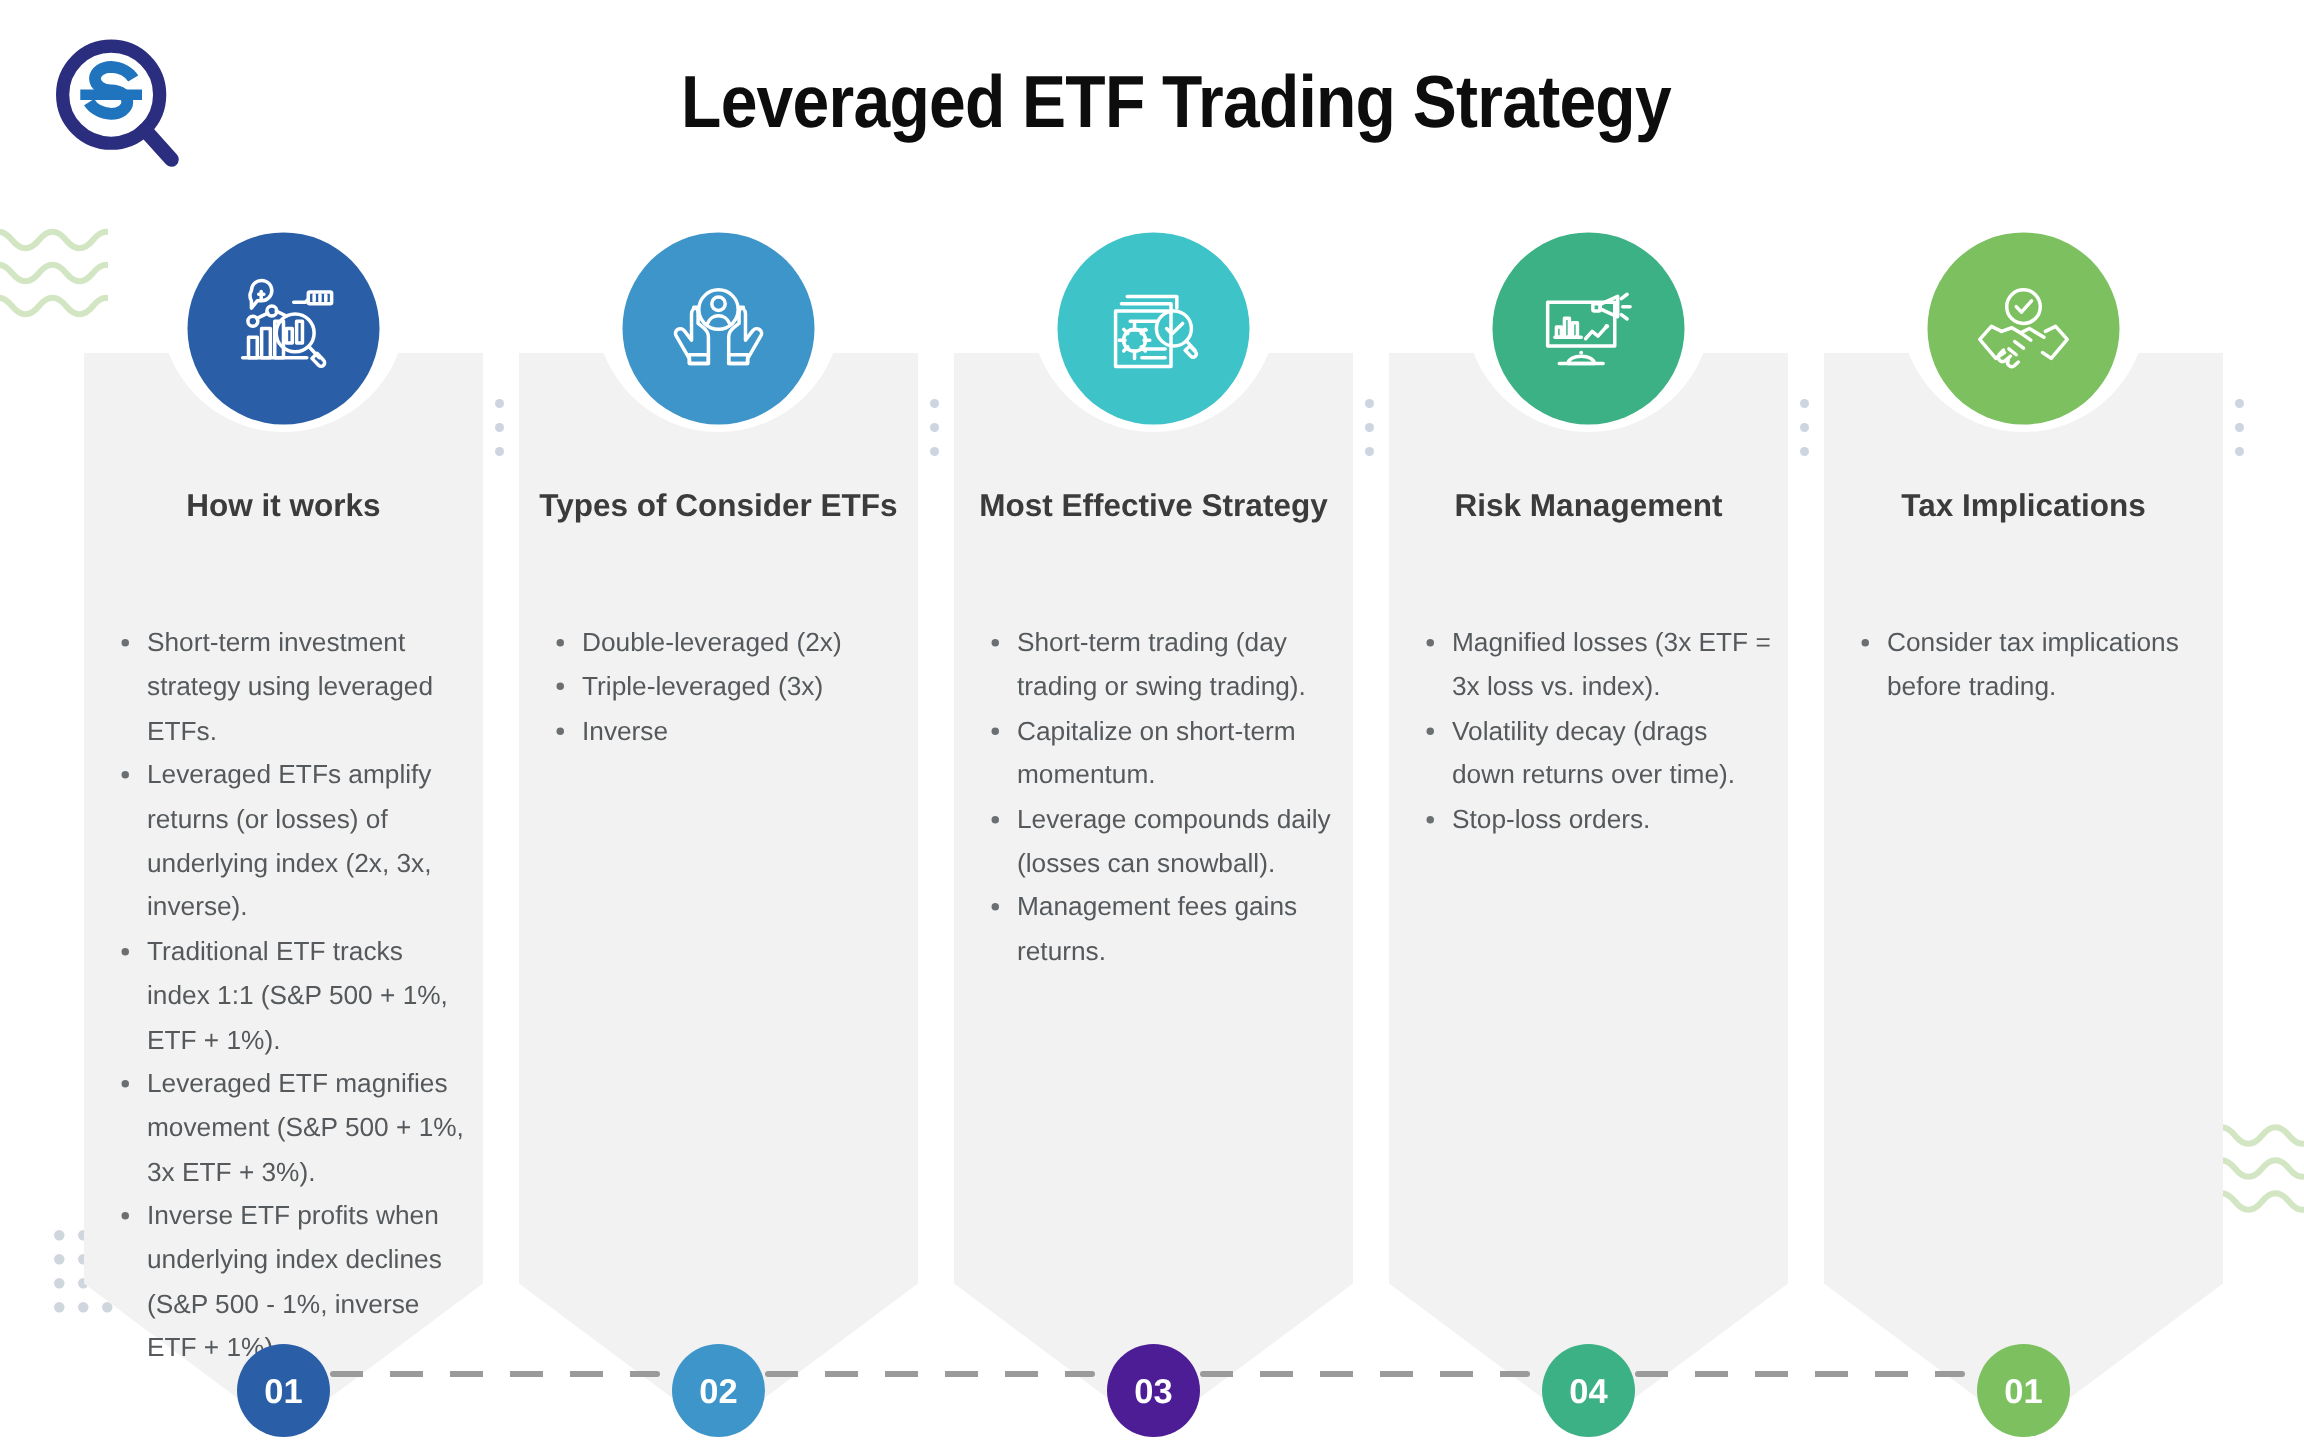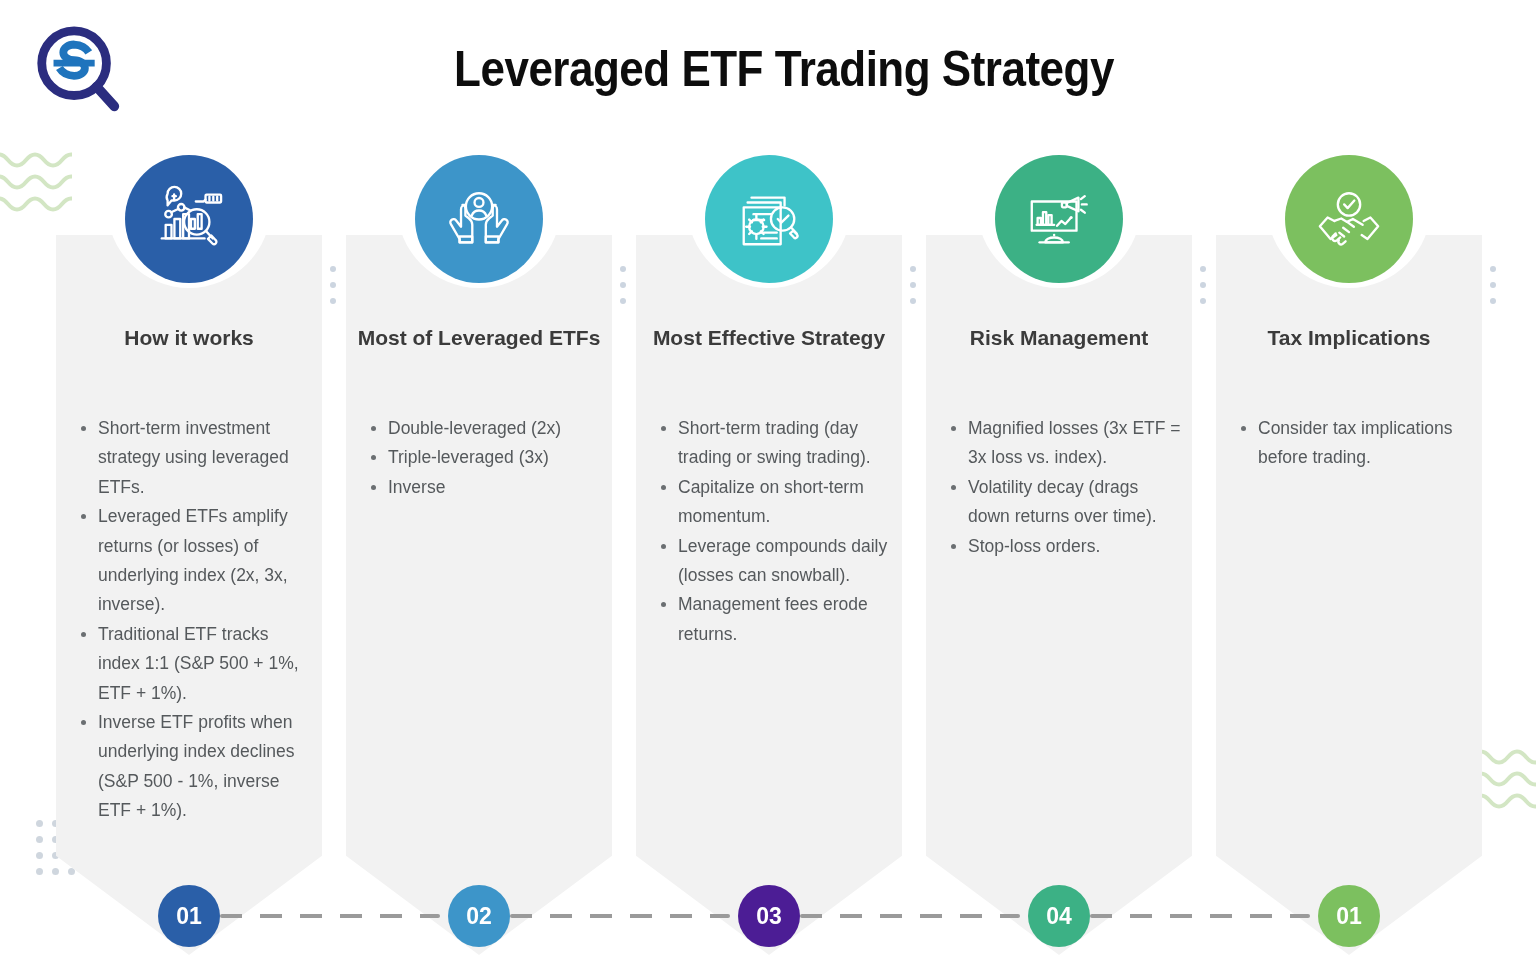--- a/index.html
+++ b/index.html
@@ -139,21 +139,21 @@
     left: 5px; top: 12px;
     width: 5px; height: 5px;
     border-radius: 50%;
     background: #6b6f72;
   }
 
   
   .footer { position: absolute; left: 0; top: 885px; width: 1536px; height: 80px; }
   .badge {
     position: absolute;
-    top: 0;
+    top: 11px;
     width: 62px; height: 62px;
     border-radius: 50%;
     color: #ffffff;
     font-size: 23px;
     font-weight: bold;
     display: flex;
     align-items: center;
     justify-content: center;
     z-index: 3;
   }
@@ -318,39 +318,40 @@
           <path d="M59 53l4.5 4.8a2.4 2.4 0 0 1-3.4 3.4L55.5 56.5z"></path>
           <rect x="38" y="36" width="4" height="10"></rect>
           <rect x="45" y="31" width="4" height="15"></rect>
         </svg>
       </div>
       <div class="col-head">How it works</div>
       <ul class="bullets" id="bl0" style="top:264px;">
           <li>Short-term investment strategy using leveraged ETFs.</li>
           <li>Leveraged ETFs amplify returns (or losses) of underlying index (2x, 3x, inverse).</li>
           <li>Traditional ETF tracks index 1:1 (S&amp;P 500 + 1%, ETF + 1%).</li>
+          <li>Leveraged ETF magnifies movement (S&amp;P 500 + 1%, 3x ETF + 3%).</li>
           <li>Inverse ETF profits when underlying index declines (S&amp;P 500 - 1%, inverse ETF + 1%).</li>
         </ul>
     </div>
 
     <div class="col col-1">
       <div class="card"></div>
       <div class="card-notch"></div>
       <div class="icon-circle" id="ic1" style="background: rgb(61, 149, 201);">
         <svg width="70" height="70" viewBox="0 0 72 72" fill="none" stroke="#ffffff" stroke-width="2.4" stroke-linecap="round" stroke-linejoin="round">
           <circle cx="36" cy="23" r="13.5"></circle>
           <circle cx="36" cy="19" r="4.6"></circle>
           <path d="M28.5 32.5a8 8 0 0 1 15 0"></path>
           <path d="M22 21.5c-2.6 0-4.5 2-4.5 4.6V44l-5-6.5a3.3 3.3 0 0 0-5.4 3.8l9 15.5V60h13V42c0-3-1.3-5-3.6-6.8l-3.5-2.7V26c0-2.6-.4-4.5-3-4.5z"></path>
           <rect x="16" y="54" width="13" height="6"></rect>
           <path d="M50 21.5c2.6 0 4.5 2 4.5 4.6V44l5-6.5a3.3 3.3 0 0 1 5.4 3.8l-9 15.5V60H43V42c0-3 1.3-5 3.6-6.8l3.5-2.7V26c0-2.6.4-4.5 3-4.5z"></path>
           <rect x="43" y="54" width="13" height="6"></rect>
         </svg>
       </div>
-      <div class="col-head">Most of Leveraged ETFs</div>
+      <div class="col-head">Types of Consider ETFs</div>
       <ul class="bullets" id="bl1" style="top:264px;">
           <li>Double-leveraged (2x)</li>
           <li>Triple-leveraged (3x)</li>
           <li>Inverse</li>
         </ul>
     </div>
 
     <div class="col col-2">
       <div class="card"></div>
       <div class="card-notch"></div>
@@ -367,21 +368,21 @@
           <path d="M45 36l3.6 3.8L56 32.5"></path>
           <path d="M58.5 44.5l6 6.5"></path>
           <path d="M61 48l3.8 4a2.2 2.2 0 0 1-3.1 3.1l-4-4.2z"></path>
         </svg>
       </div>
       <div class="col-head">Most Effective Strategy</div>
       <ul class="bullets" id="bl2" style="top:264px;">
           <li>Short-term trading (day trading or swing trading).</li>
           <li>Capitalize on short-term momentum.</li>
           <li>Leverage compounds daily (losses can snowball).</li>
-          <li>Management fees erode returns.</li>
+          <li>Management fees gains returns.</li>
         </ul>
     </div>
 
     <div class="col col-3">
       <div class="card"></div>
       <div class="card-notch"></div>
       <div class="icon-circle" id="ic3" style="background: rgb(60, 177, 133);">
         <svg width="70" height="70" viewBox="0 0 72 72" fill="none" stroke="#ffffff" stroke-width="2.4" stroke-linecap="round" stroke-linejoin="round">
           <path d="M8 18h46v30H8z"></path>
           <circle cx="31" cy="52.5" r="1.3" fill="#ffffff" stroke="none"></circle>

